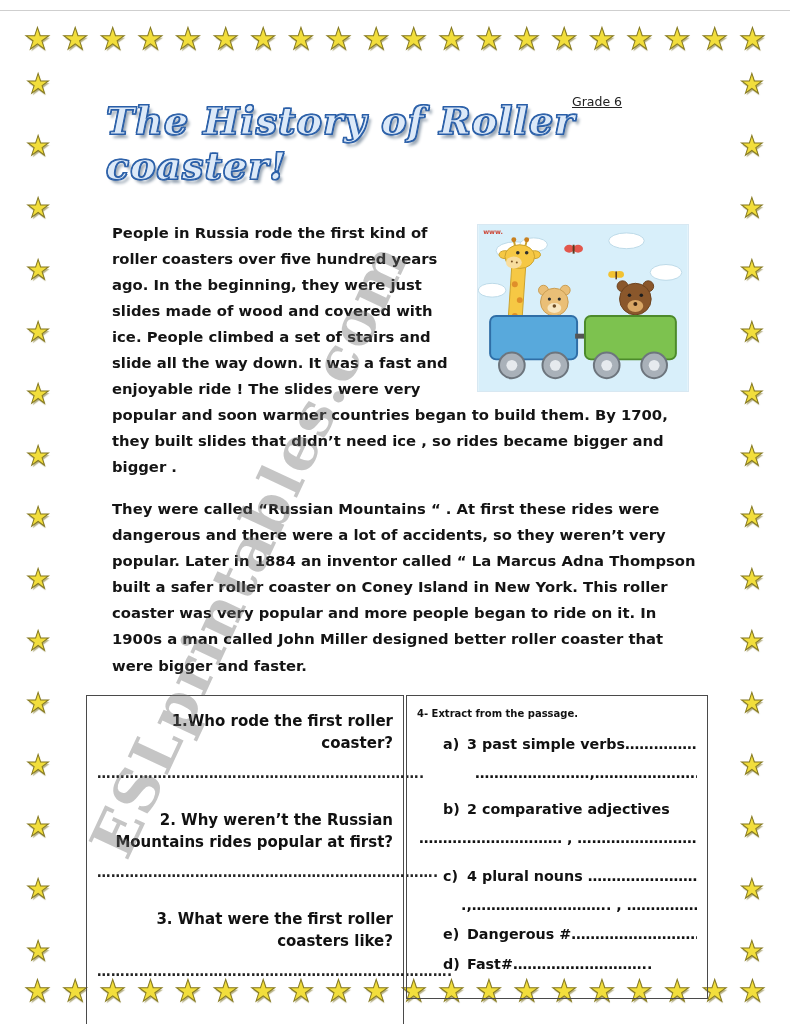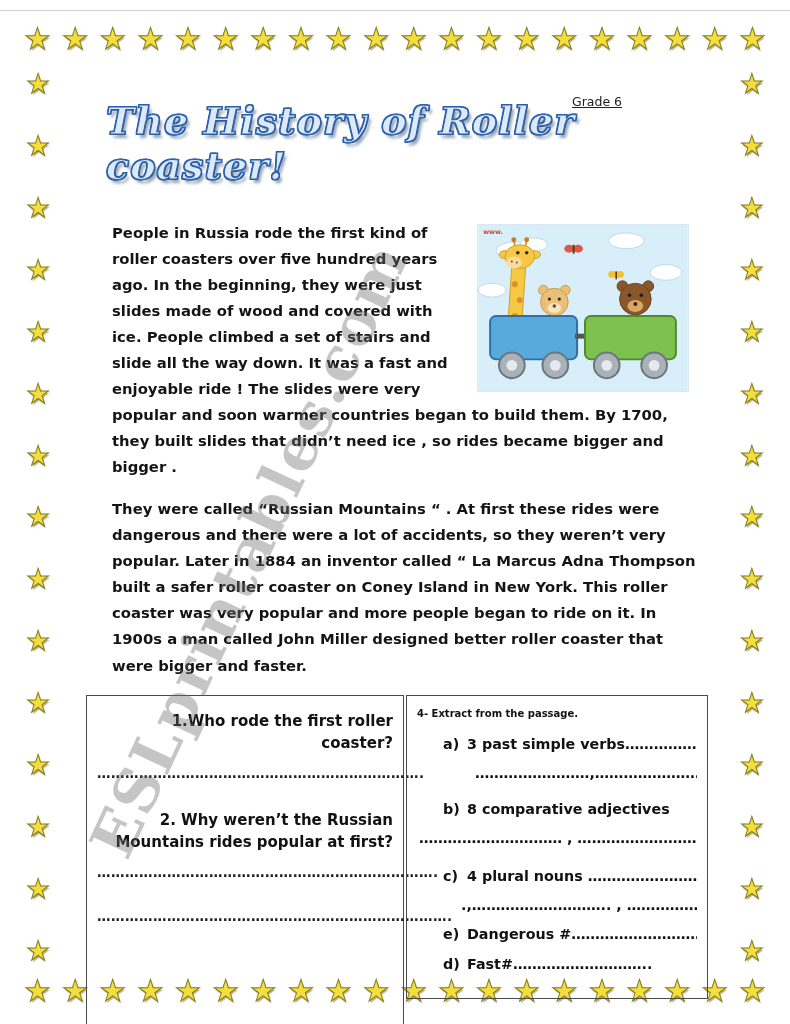--- a/index.html
+++ b/index.html
@@ -229,29 +229,30 @@
       <div class="box left-box">
         <div class="qblock">
           <p class="qtext">1.Who rode the first roller coaster?</p>
           <p class="qline">…………………………………………………………….</p>
         </div>
         <div class="qblock">
           <p class="qtext">2. Why weren’t the Russian Mountains rides popular at first?</p>
           <p class="qline">……………………………………………………………….</p>
         </div>
         <div class="qblock">
+          <p class="qtext">3. What were the first roller coasters like?</p>
           <p class="qline">………………………………………………………………….</p>
         </div>
       </div>
 
       <div class="box right-box">
         <p class="box-title">4- Extract from the passage.</p>
         <p class="xline ind1"><span class="lab">a)</span><span>3 past simple verbs……………………</span></p>
         <p class="xline cont-a">……………………,………………………</p>
-        <p class="xline ind1 gap-before"><span class="lab">b)</span><span>8 comparative adjectives</span></p>
+        <p class="xline ind1 gap-before"><span class="lab">b)</span><span>2 comparative adjectives</span></p>
         <p class="xline cont-b">………………………… , …………………………..</p>
         <p class="xline ind1"><span class="lab">c)</span><span>4 plural nouns ……………………  ,</span></p>
         <p class="xline cont-c">.,……………………….. , ……………….</p>
         <p class="xline ind1"><span class="lab">e)</span><span>Dangerous #………………………</span></p>
         <p class="xline ind1"><span class="lab">d)</span><span>Fast#………………………..</span></p>
       </div>
     </div>
   </div>
 
   <div class="watermark">ESLprintables.com</div>

